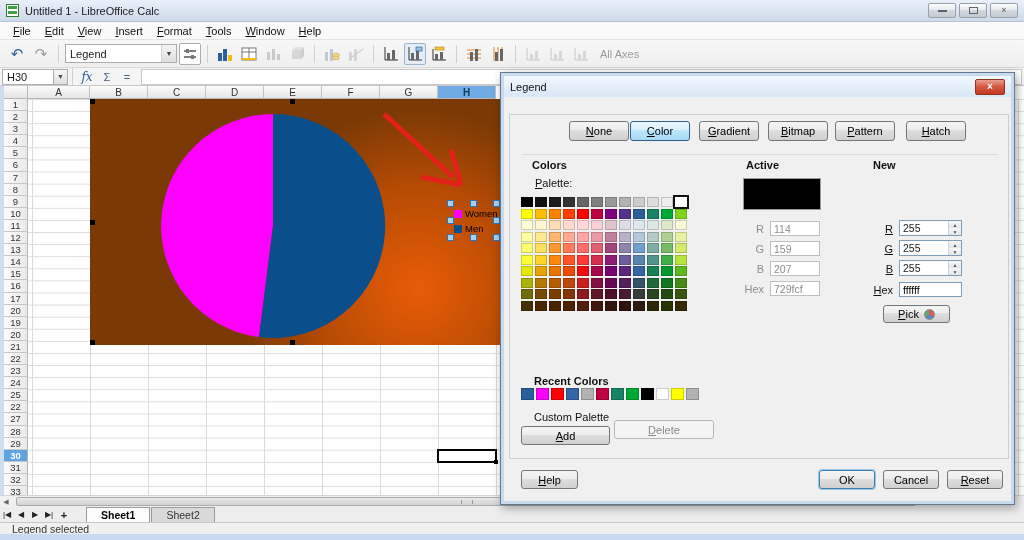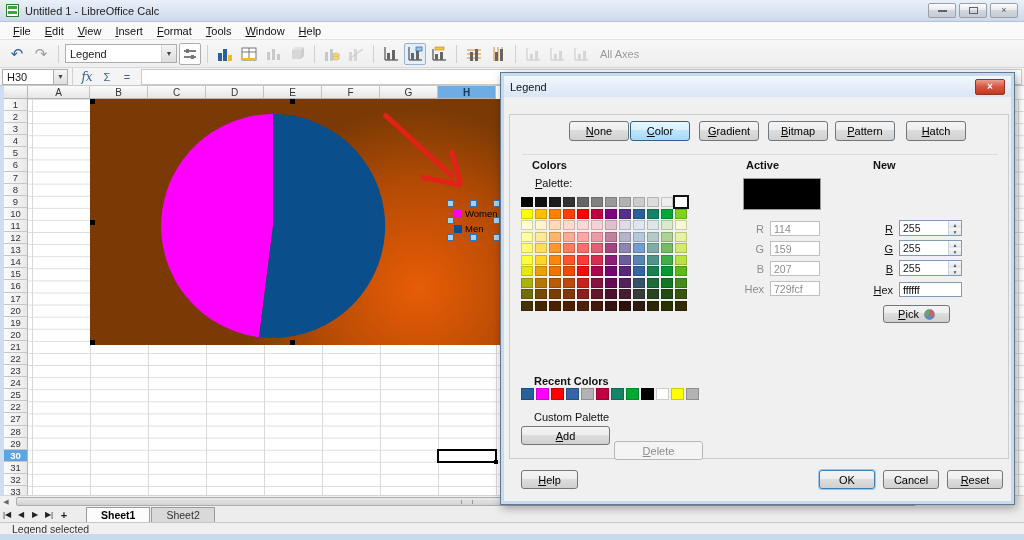--- a/index.html
+++ b/index.html
@@ -563,21 +563,21 @@
         <div class="rc" style="background: rgb(0, 0, 0);"></div>
         <div class="rc" style="background: rgb(255, 255, 255);"></div>
         <div class="rc" style="background: rgb(255, 255, 0);"></div>
         <div class="rc" style="background: rgb(178, 178, 178);"></div>
       </div>
 
     <div class="h1" style="left:24px;top:296px;font-weight:normal">Custom Palette</div>
     <button class="wbtn dlg-footer-btn" style="left:11px;top:311px;width:89px">
         <span class="u">Add</span>
       </button>
-    <button class="wbtn disabled dlg-footer-btn" style="left:104px;top:326px;width:89px">
+    <button class="wbtn disabled dlg-footer-btn" style="left:104px;top:305px;width:100px">
         <span class="u">Delete</span>
       </button>
 
     <div class="h1" style="left:236px;top:44px">Active</div>
     <div class="swatch-active" id="activeSwatch" style="background: rgb(0, 0, 0);"></div>
     <div id="activeRows">
         <span class="frow-label" style="left: 226px; top: 108px;">R</span>
         <div class="dfield" style="left: 260px; top: 106px;">114</div>
         <span class="frow-label" style="left: 226px; top: 128px;">G</span>
         <div class="dfield" style="left: 260px; top: 126px;">159</div>

